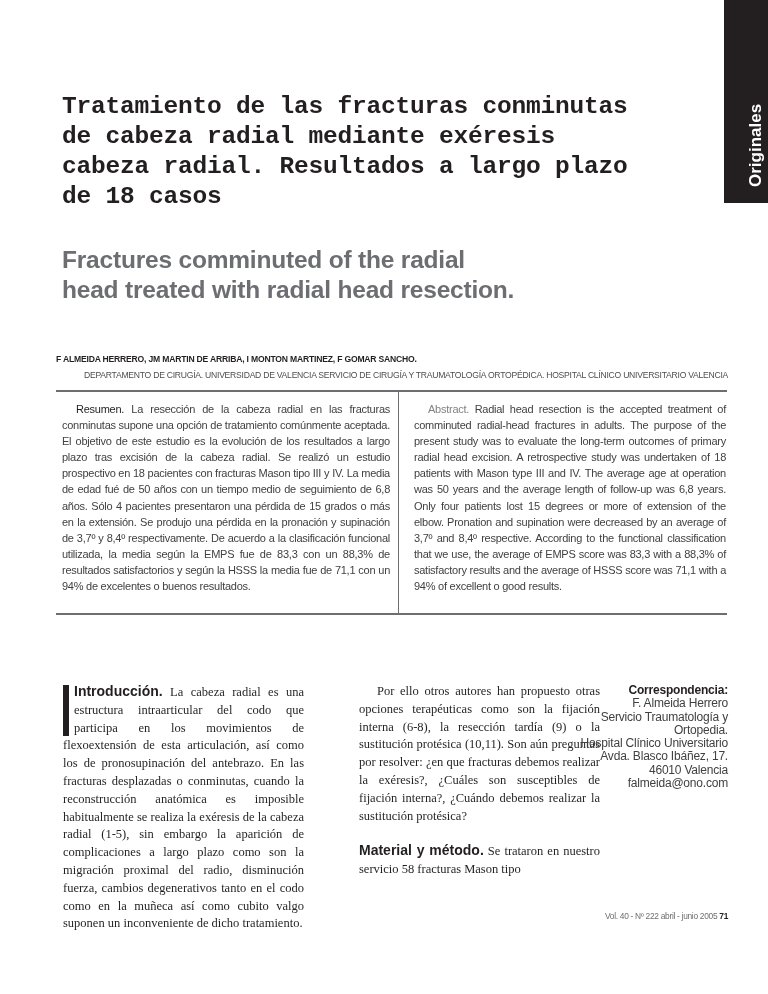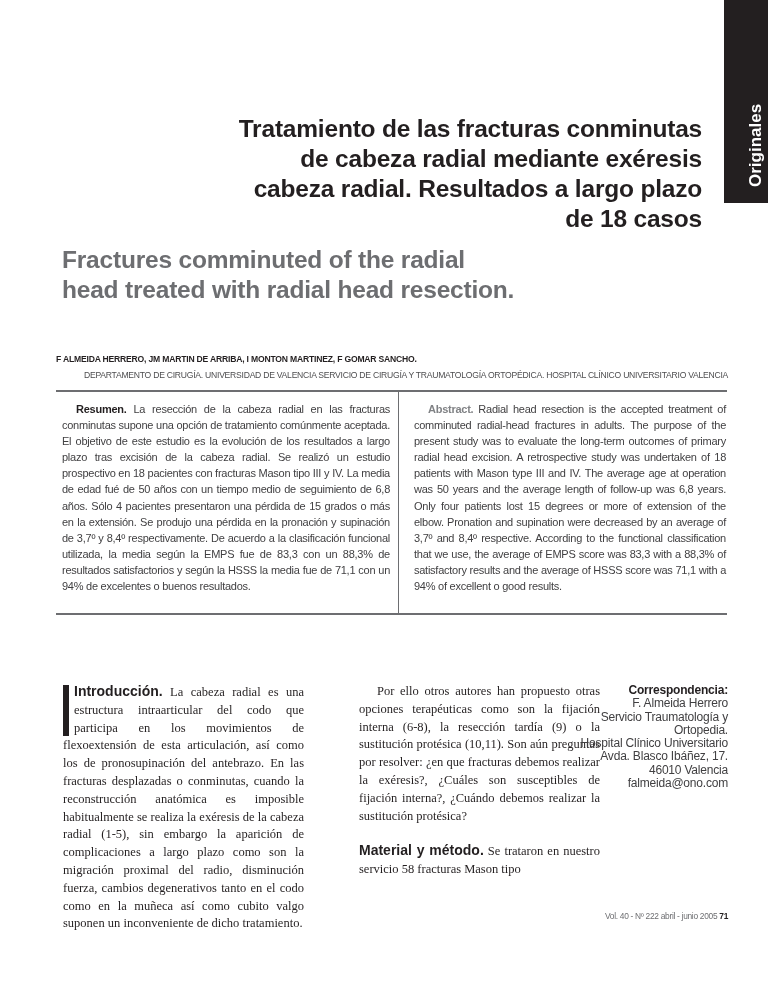--- a/index.html
+++ b/index.html
@@ -1,30 +1,30 @@
 <!DOCTYPE html>
 <html><head>
 <meta charset="utf-8">
 <style>
   html, body { margin:0; padding:0; background:#ffffff; }
   body { width:768px; height:994px; position:relative; overflow:hidden; color:#231f20; }
   .section-tab { position:absolute; left:724px; top:0; width:44px; height:203px; background:#231f20; }
   .section-tab .tab-label { position:absolute; left:22px; top:197px; transform-origin:0 0; transform:rotate(-90deg); color:#ffffff; font-family:"Liberation Sans", sans-serif; font-weight:bold; font-size:17px; white-space:nowrap; margin-top:-10px; }
-  .title-es { position:absolute; left:62px; top:114px; width:640px; font-family:Liberation Sans, sans-serif; font-weight:bold; font-size:24.5px; line-height:30px; color:#231f20; letter-spacing:-0.2px;text-align:right; }
+  .title-es { position:absolute; left:62px; top:92px; width:640px; font-family:Liberation Mono, monospace; font-weight:bold; font-size:24.5px; line-height:30px; color:#231f20; letter-spacing:-0.2px; }
   .title-en { position:absolute; left:62px; top:245px; width:680px; font-family:"Liberation Sans", sans-serif; font-weight:bold; font-size:24.5px; line-height:29.5px; color:#6d6e71; letter-spacing:-0.2px; }
   .authors { position:absolute; left:56px; top:354px; font-family:"Liberation Sans", sans-serif; font-weight:bold; font-size:8.6px; color:#231f20; white-space:nowrap; letter-spacing:-0.2px; }
   .affiliation { position:absolute; left:56px; top:370px; font-family:"Liberation Sans", sans-serif; font-size:8.6px; color:#4d4d4f; white-space:nowrap; letter-spacing:-0.25px;margin-left:28px; }
   .rule { position:absolute; left:56px; width:671px; height:2px; background:#6d6e71; }
   .rule.top { top:390px; }
   .rule.bottom { top:613px; }
   .abstract-divider { position:absolute; left:398px; top:391px; width:1px; height:222px; background:#6d6e71; }
   .abstract { position:absolute; top:401px; width:328px; font-family:"Liberation Sans", sans-serif; font-size:11px; line-height:16.1px; text-align:justify; letter-spacing:-0.25px; }
   .abstract.es { left:62px; color:#414042; }
   .abstract.en { left:414px; color:#414042; width:312px; }
-  .abstract .lead { font-weight:bold;padding-left:14px; }
+  .abstract .lead { font-weight:normal;padding-left:14px; }
   .abstract.es .lead { color:#231f20; }
   .abstract.en .lead { color:#808285; }
   .body-col { position:absolute; top:683px; width:241px; font-family:"Liberation Serif", serif; font-size:12.5px; line-height:17.8px; text-align:justify; color:#231f20; hyphens:auto; }
   .body-col.c1 { left:63px; }
   .body-col.c2 { left:315px;margin-left:44px; }
   .body-col p { margin:0; }
   .body-col .indent { text-indent:18px; }
   .dropcap { float:left; width:6px; height:51px; background:#231f20; margin:2px 5px 0 0; }
   .runin { font-family:"Liberation Sans", sans-serif; font-weight:bold; font-size:14px; }
   .gap { height:17px; }

